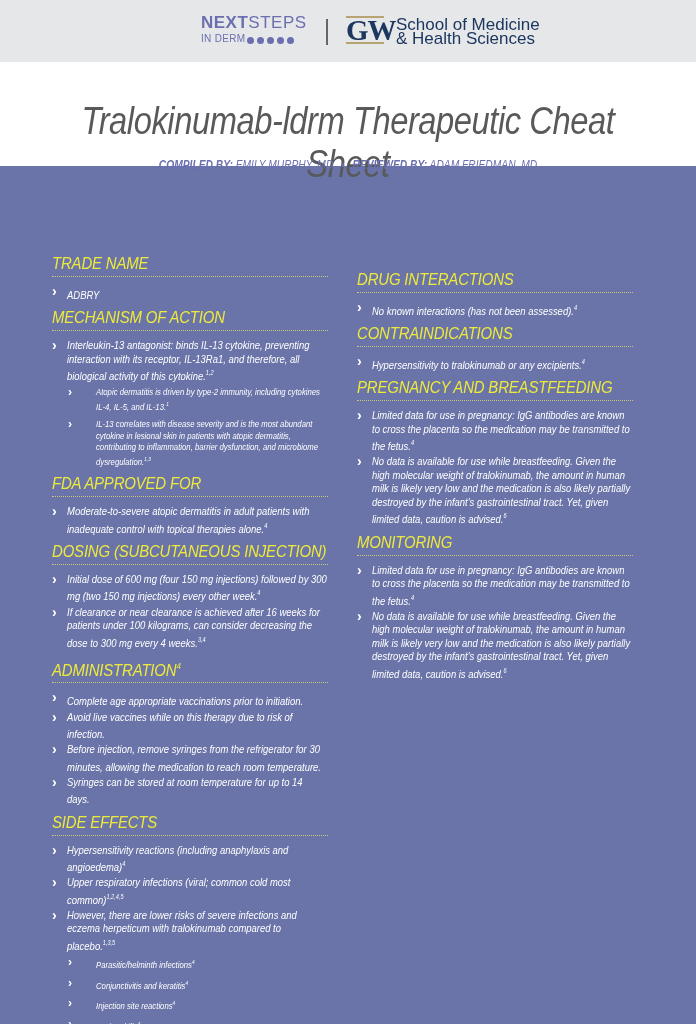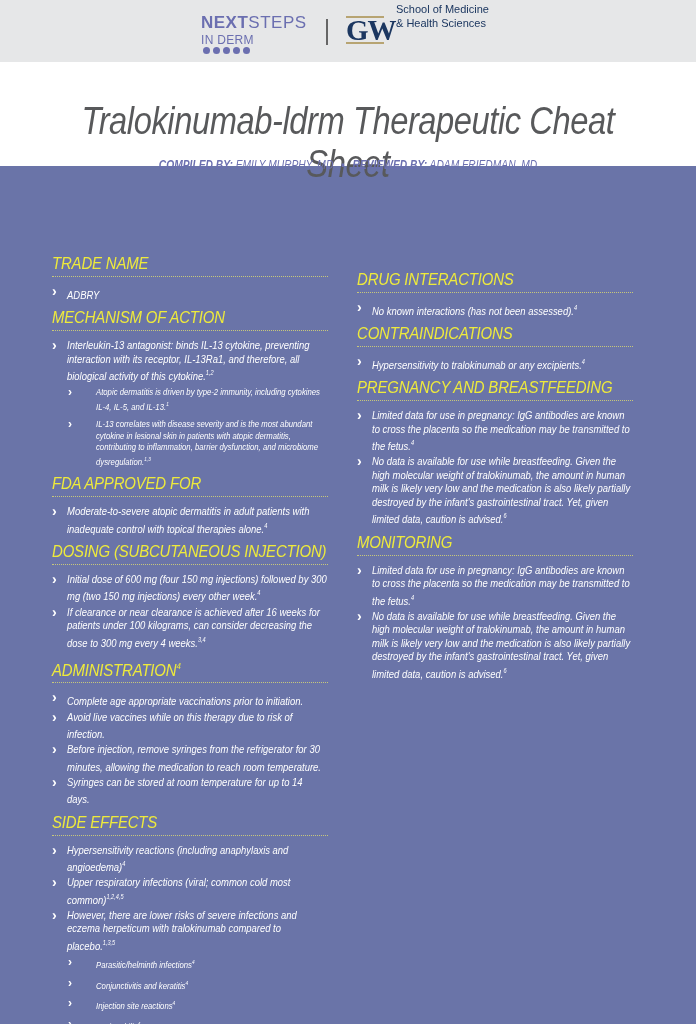--- a/index.html
+++ b/index.html
@@ -4,28 +4,28 @@
 <style>
   * { box-sizing: border-box; margin: 0; padding: 0; }
   html, body { width: 696px; height: 1024px; overflow: hidden; background: #6a74a8; }
   body { font-family: "Liberation Sans", sans-serif; position: relative; }
 
   .topbar { position: absolute; left: 0; top: 0; width: 696px; height: 76px; background: #e6e7e8; }
   .logo-ns { position: absolute; left: 201px; top: 14px; width: 110px; height: 36px; }
   .ns-word { font-family: "Liberation Sans", sans-serif; font-size: 17px; letter-spacing: 0.5px; color: #6b6fb0; line-height: 18px; white-space: nowrap; }
   .ns-word b { font-weight: 700; }
   .ns-word span { font-weight: 400; }
-  .ns-sub { display: flex; align-items: flex-start; margin-top: 1px; font-size: 12px; color: #6b6fb0; letter-spacing: 0.3px; white-space: nowrap; flex-direction: column; }
+  .ns-sub { display: flex; align-items: flex-end; margin-top: 1px; font-size: 10px; color: #6b6fb0; letter-spacing: 0.3px; white-space: nowrap; }
   .ns-dots { display: flex; gap: 3px; margin-left: 2px; }
   .ns-dots i { display: block; width: 7px; height: 7px; border-radius: 50%; background: #6b6fb0; }
   .logo-divider { position: absolute; left: 326px; top: 19px; width: 2px; height: 26px; background: #666; }
   .gw { position: absolute; left: 346px; top: 16px; width: 38px; height: 30px; }
   .gw .bar { height: 2px; background: #b7a472; }
   .gw .txt { font-family: "Liberation Serif", serif; font-weight: 700; font-size: 29px; color: #1c3760; line-height: 24px; text-align: center; letter-spacing: -1px; }
-  .gw-school { position: absolute; left: 396px; top: 2px; font-size: 11px; line-height: 14px; color: #1c3760; }
+  .gw-school { position: absolute; left: 396px; top: 18px; font-size: 17px; line-height: 14px; color: #1c3760; }
 
   .titlewrap { position: absolute; left: 0; top: 62px; width: 696px; height: 104px; background: #ffffff; }
   .title { position: absolute; left: 0; top: 38px; width: 696px; text-align: center; font-family: "Liberation Sans Narrow", "Liberation Sans", sans-serif; font-style: italic; font-weight: 400; font-size: 38px; color: #58595b; letter-spacing: -0.5px; transform: scaleX(0.86); transform-origin: center; }
   .credits { position: absolute; left: 0; top: 96px; width: 696px; text-align: center; font-size: 12.5px; color: #6b6fb0; font-style: italic; transform: scaleX(0.82); transform-origin: center; white-space: nowrap; }
   .credits b { font-weight: 700; }
   .credits .dot { margin: 0 6px; font-weight: 700; }
 
   .panel { position: absolute; left: 0; top: 210px; width: 696px; height: 814px; background: #6a74a8; }
   .col { position: absolute; top: 44px; width: 276px; }
   .col.left { left: 52px; }

